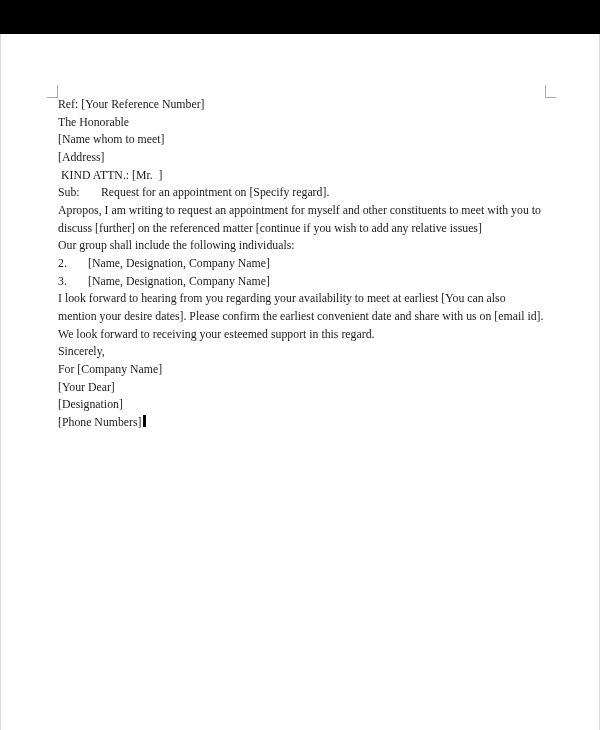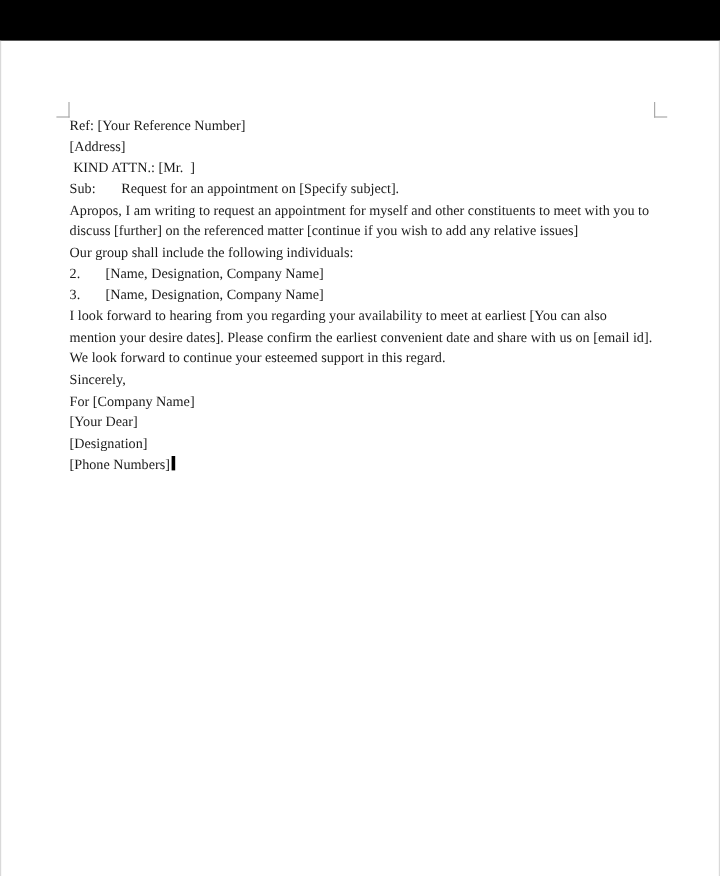--- a/index.html
+++ b/index.html
@@ -66,33 +66,35 @@
 <body>
 
 <div class="screen">
   <div class="top-bar"></div>
   <div class="page">
     <div class="crop-mark crop-left"></div>
     <div class="crop-mark crop-right"></div>
 
     <div class="text-block">
       <div class="line">Ref: [Your Reference Number]</div>
+      <div class="line">The Honorable</div>
+      <div class="line">[Name whom to meet]</div>
       <div class="line">[Address]</div>
       <div class="line"> KIND ATTN.: [Mr.  ]</div>
 
-      <div class="line"><span class="tab-label">Sub:</span><span>Request for an appointment on [Specify subject].</span></div>
+      <div class="line"><span class="tab-label">Sub:</span><span>Request for an appointment on [Specify regard].</span></div>
 
       <div class="line">Apropos, I am writing to request an appointment for myself and other constituents to meet with you to discuss [further] on the referenced matter [continue if you wish to add any relative issues]</div>
       <div class="line">Our group shall include the following individuals:</div>
 
       <div class="line"><span class="list-num">2.</span><span>[Name, Designation, Company Name]</span></div>
       <div class="line"><span class="list-num">3.</span><span>[Name, Designation, Company Name]</span></div>
 
       <div class="line">I look forward to hearing from you regarding your availability to meet at earliest [You can also mention your desire dates]. Please confirm the earliest convenient date and share with us on [email id].</div>
-      <div class="line">We look forward to continue your esteemed support in this regard.</div>
+      <div class="line">We look forward to receiving your esteemed support in this regard.</div>
       <div class="line">Sincerely,</div>
       <div class="line">For [Company Name]</div>
       <div class="line">[Your Dear]</div>
       <div class="line">[Designation]</div>
       <div class="line"><span>[Phone Numbers]</span><span class="cursor"></span></div>
     </div>
   </div>
 </div>
 
 </body></html>

